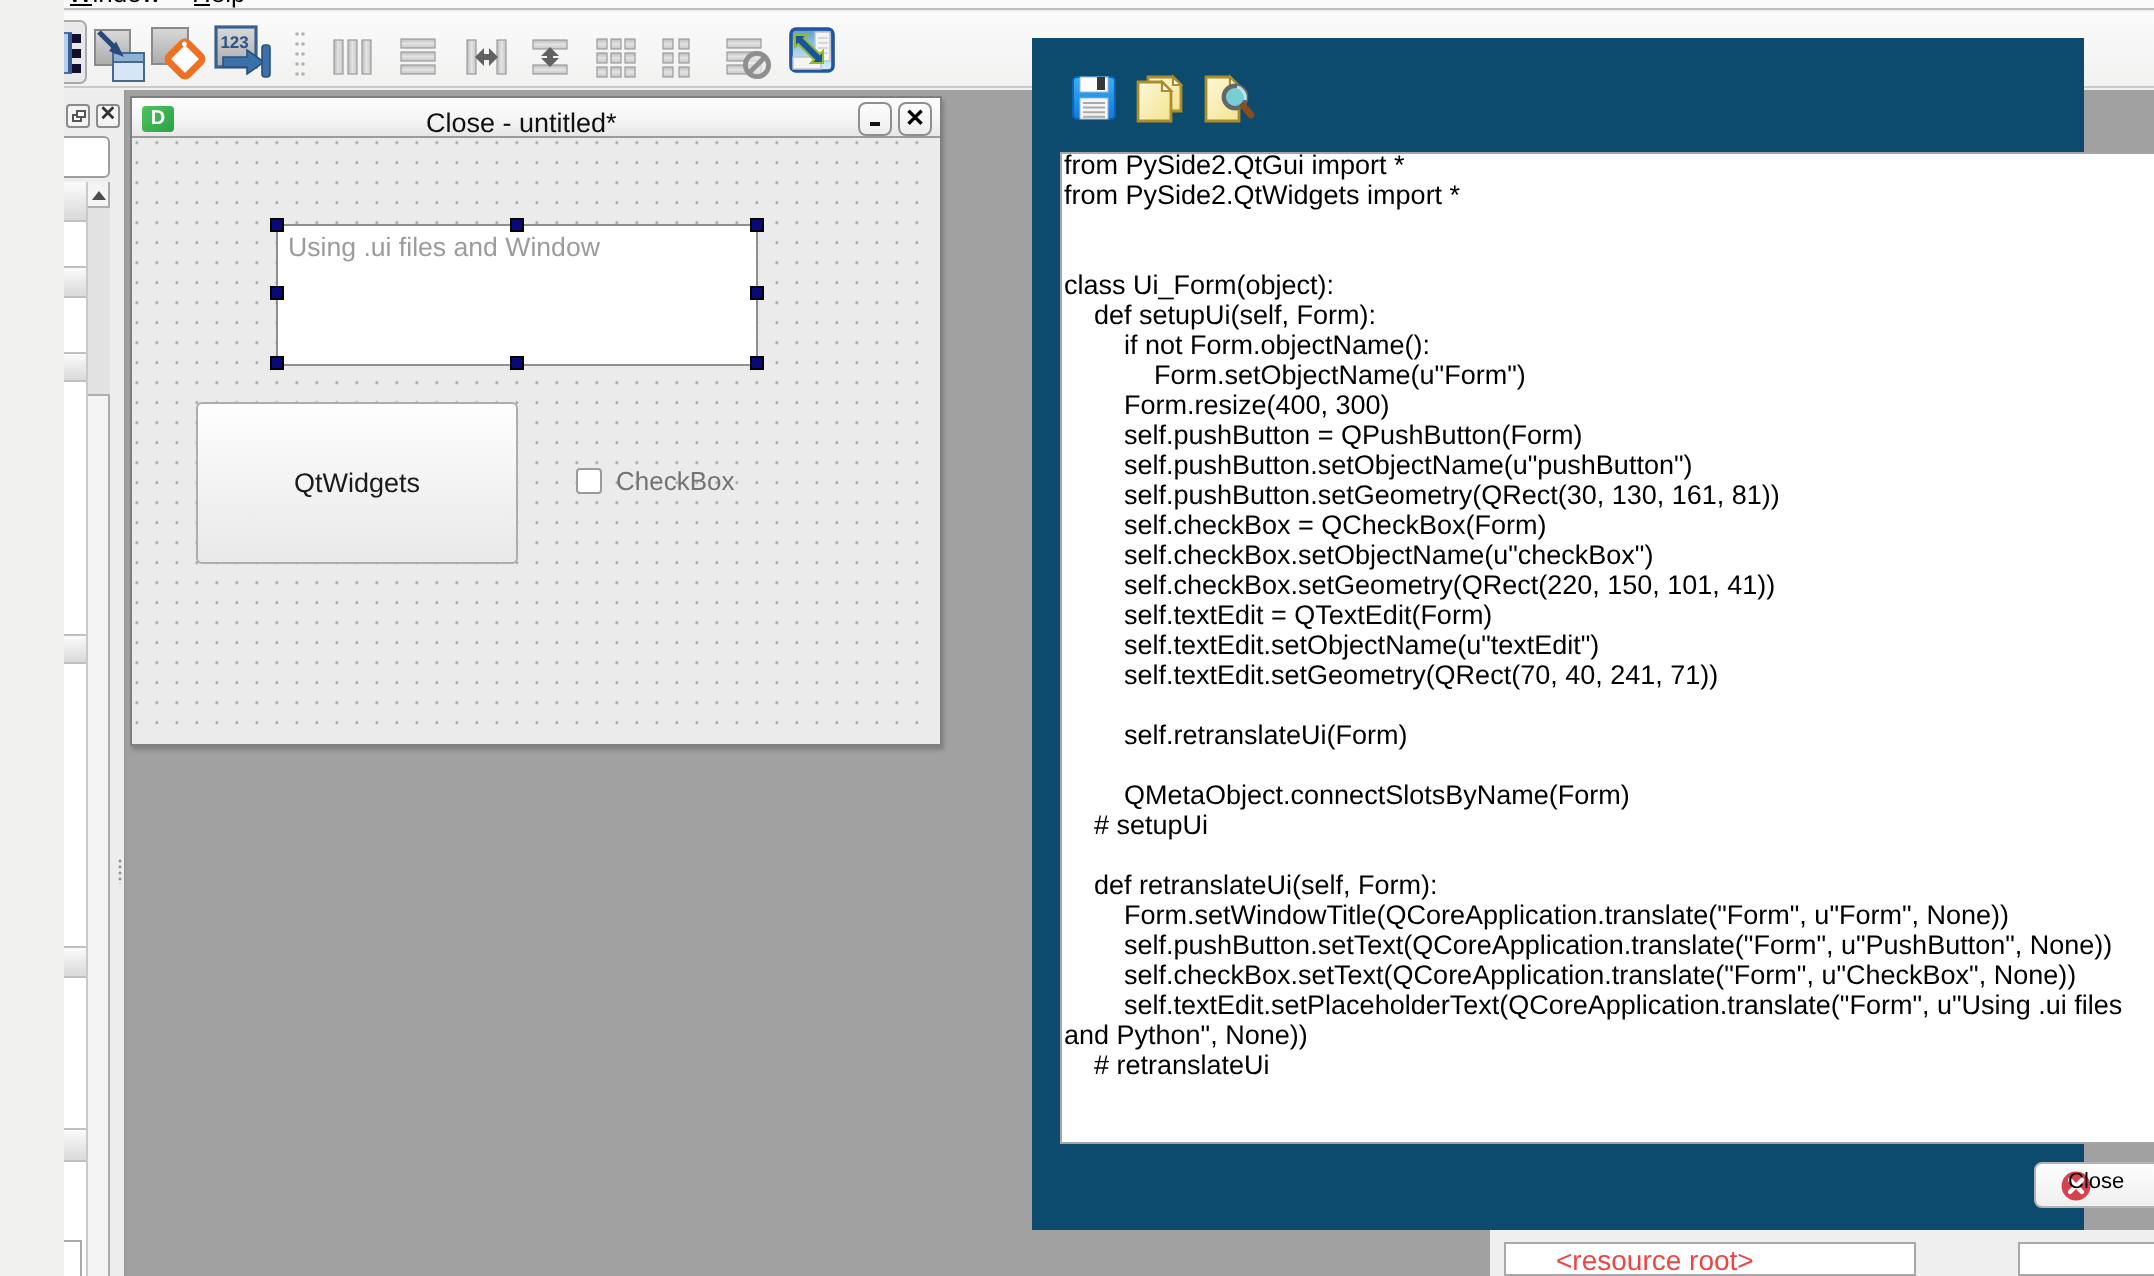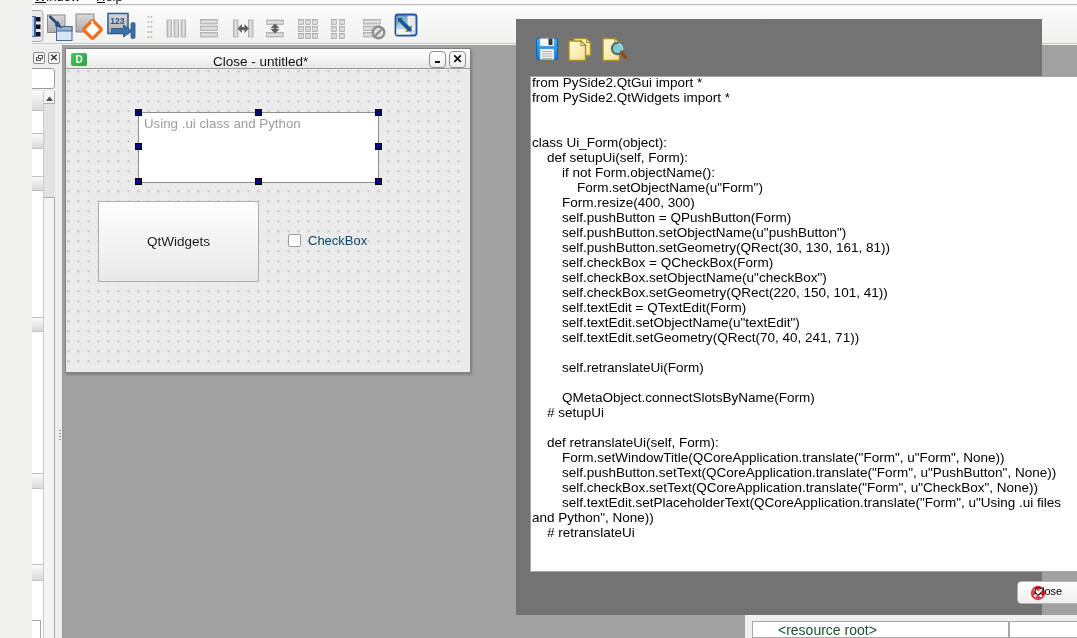--- a/index.html
+++ b/index.html
@@ -166,55 +166,55 @@
 
   <div class="abs" style="left:26.5px;top:384px;width:2px;height:13px;background-image:radial-gradient(circle,#969696 0.6px,rgba(0,0,0,0) 0.9px);background-size:2px 3px;"></div>
   <div class="abs" style="left:30px;top:0;width:1px;height:593px;background:#9a9a9a;"></div>
 
   <div class="abs" style="left:-2px;top:575px;width:11px;height:20px;background:#fff;border:1px solid #a8a8a8;"></div>
 </div>
 
 <div class="abs" style="left:31px;top:45px;width:1046px;height:593px;background:#a1a1a1;"></div>
 
 <div class="abs" style="left:713px;top:615px;width:364px;height:23px;background:#efefef;">
-  <div class="abs" style="left:7px;top:6px;width:257px;height:17px;background:#fff;border:1px solid #a8a8a8;font-size:14px;color:#14532d;padding-left:25px;">&lt;resource root&gt;</div>
+  <div class="abs" style="left:7px;top:6px;width:206px;height:17px;background:#fff;border:1px solid #a8a8a8;font-size:14px;color:#ef4444;padding-left:25px;">&lt;resource root&gt;</div>
   <div class="abs" style="left:264px;top:6px;width:100px;height:17px;background:#fff;border:1px solid #a8a8a8;"></div>
 </div>
 
 <div id="formwin" class="abs" style="left:33px;top:48px;width:406px;height:325px;border:1px solid #7f7f7f;background:#ebebeb;box-shadow:1px 2px 2px rgba(0,0,0,0.2);">
   <div class="abs" style="left:0;top:0;width:404px;height:20px;background:linear-gradient(#ffffff,#f4f4f4 55%,#e7e7e7);border-bottom:1px solid #9a9a9a;">
     <div class="abs" style="left:5px;top:4px;width:16px;height:13px;background:linear-gradient(135deg,#4ec45f,#2aa144);border-radius:2px;color:#fff;font-weight:bold;font-size:10px;text-align:center;line-height:13px;">D</div>
     <div class="abs" style="left:147px;top:4.5px;font-size:13.5px;color:#111;">Close - untitled*</div>
     <div class="abs" style="left:363px;top:2px;width:17px;height:17px;border:1px solid #8f8f8f;border-radius:4px;background:linear-gradient(#fdfdfd,#ededed);">
       <div class="abs" style="left:5px;top:9px;width:5px;height:2px;background:#111;"></div>
     </div>
     <div class="abs" style="left:383px;top:2px;width:17px;height:17px;border:1px solid #8f8f8f;border-radius:4px;background:linear-gradient(#fdfdfd,#ededed);font-size:12px;font-weight:900;text-align:center;line-height:15px;color:#000;">✕</div>
   </div>
   <div class="abs" style="left:0;top:21px;width:404px;height:302px;background:#ebebeb;">
   <div class="abs" style="left:0;top:0;width:399px;height:296px;background-image:radial-gradient(circle,#a0a0a0 0.55px,rgba(0,0,0,0) 0.9px);background-size:10px 10px;background-position:-2.6px -3.7px;"></div>
 
-    <div class="abs" style="left:72px;top:42px;width:241px;height:71px;background:#fff;border:1px solid #8e8e8e;font-size:13.3px;color:#9c9c9c;padding:3px 0 0 5px;">Using .ui class and Python</div>
+    <div class="abs" style="left:72px;top:42px;width:241px;height:71px;background:#fff;border:1px solid #8e8e8e;font-size:13.3px;color:#9c9c9c;padding:3px 0 0 5px;">Using .ui files and Window</div>
 
     <div class="abs" style="left:32px;top:131px;width:161px;height:81px;background:linear-gradient(#fefefe,#efefef 70%,#e9e9e9);border:1px solid #adadad;border-radius:3px;font-size:13.5px;color:#1a1a1a;text-align:center;line-height:80px;">QtWidgets</div>
 
     <div class="abs" style="left:222px;top:164px;width:13px;height:13px;background:#fff;border:1px solid #9b9b9b;border-radius:2px;"></div>
-    <div class="abs" style="left:242px;top:162.5px;font-size:13px;color:#0c4a6e;">CheckBox</div>
+    <div class="abs" style="left:242px;top:162.5px;font-size:13px;color:#737373;">CheckBox</div>
   </div>
 </div>
 
 <div class="abs" style="left:103px;top:109px;width:7px;height:7px;background:#090979;border:1px solid #000;"></div>
 <div class="abs" style="left:223px;top:109px;width:7px;height:7px;background:#090979;border:1px solid #000;"></div>
 <div class="abs" style="left:343px;top:109px;width:7px;height:7px;background:#090979;border:1px solid #000;"></div>
 <div class="abs" style="left:103px;top:143px;width:7px;height:7px;background:#090979;border:1px solid #000;"></div>
 <div class="abs" style="left:343px;top:143px;width:7px;height:7px;background:#090979;border:1px solid #000;"></div>
 <div class="abs" style="left:103px;top:178px;width:7px;height:7px;background:#090979;border:1px solid #000;"></div>
 <div class="abs" style="left:223px;top:178px;width:7px;height:7px;background:#090979;border:1px solid #000;"></div>
 <div class="abs" style="left:343px;top:178px;width:7px;height:7px;background:#090979;border:1px solid #000;"></div>
 
-<div id="dialog" class="abs" style="left:484px;top:19px;width:526px;height:596px;background:#737373;">
+<div id="dialog" class="abs" style="left:484px;top:19px;width:526px;height:596px;background:#0c4a6e;">
   <svg class="abs" style="left:16px;top:17px;" width="120" height="26" viewBox="0 0 120 26">
     <defs>
       <linearGradient id="gflop" x1="0" y1="0" x2="0" y2="1">
             <stop offset="0" stop-color="#3daef5"></stop>
             <stop offset="1" stop-color="#0f7adb"></stop>
           </linearGradient>
       <linearGradient id="gpage" x1="0" y1="0" x2="1" y2="1">
             <stop offset="0" stop-color="#fdf8d9"></stop>
             <stop offset="1" stop-color="#f3e390"></stop>
           </linearGradient>

